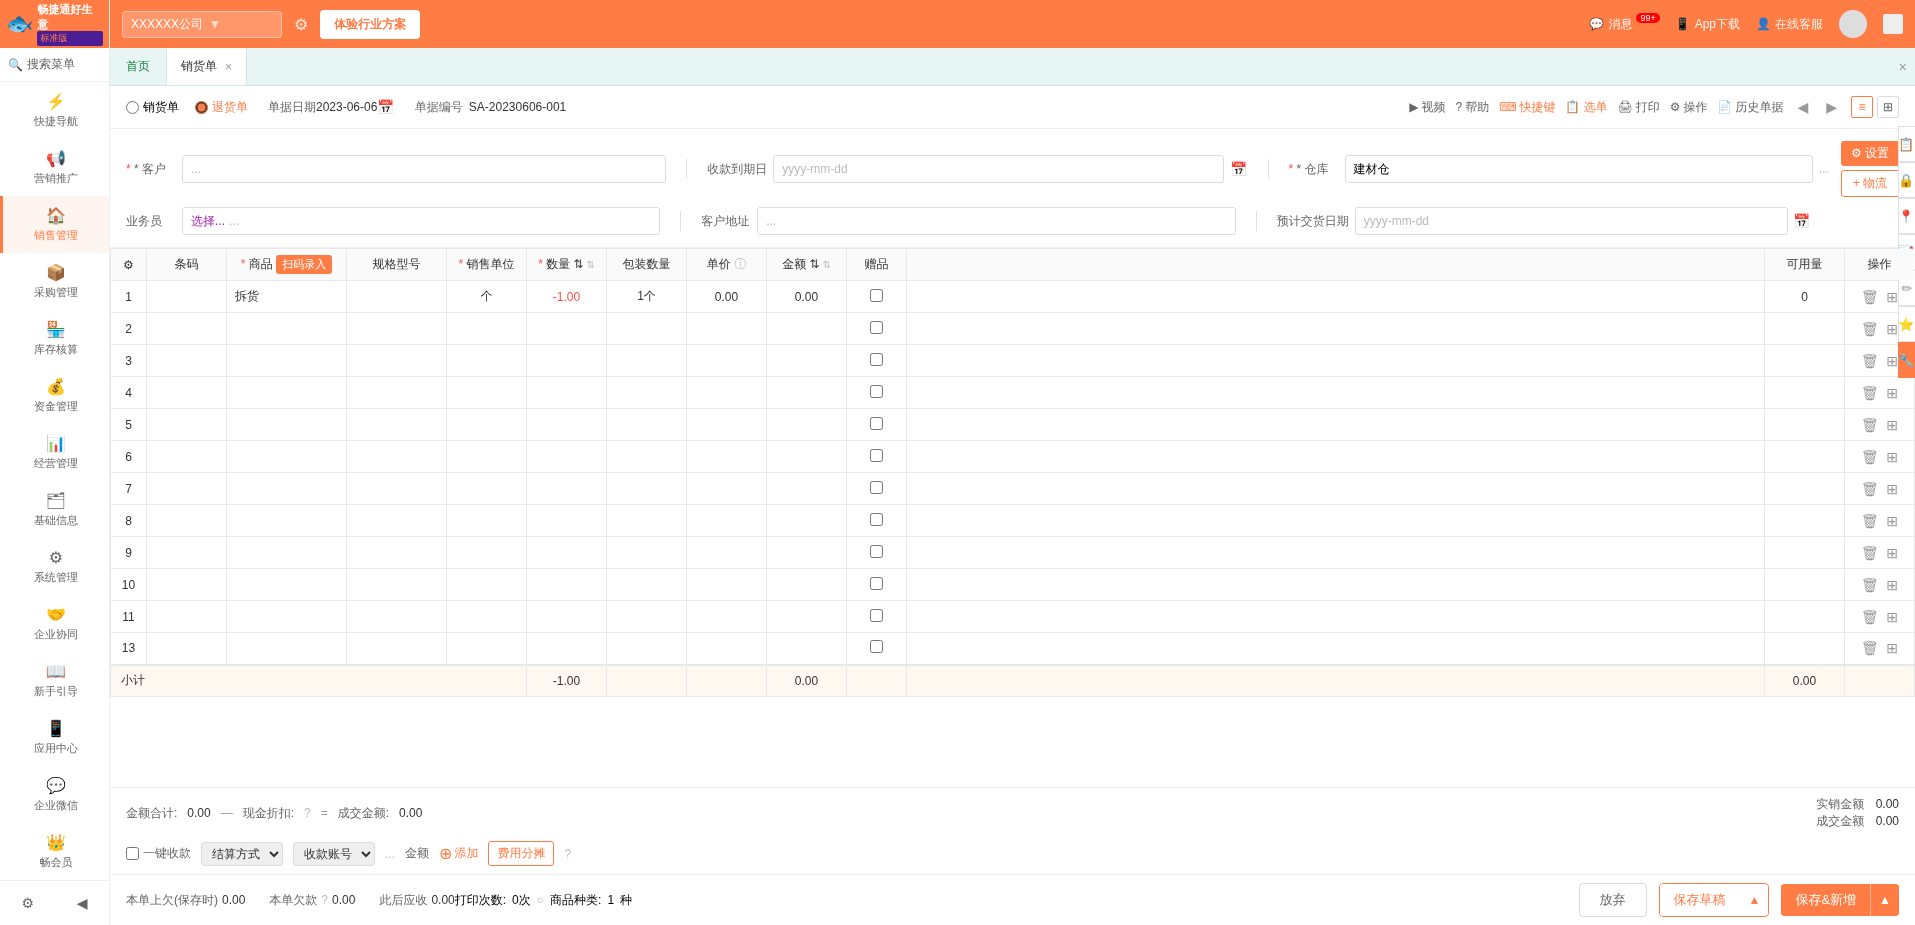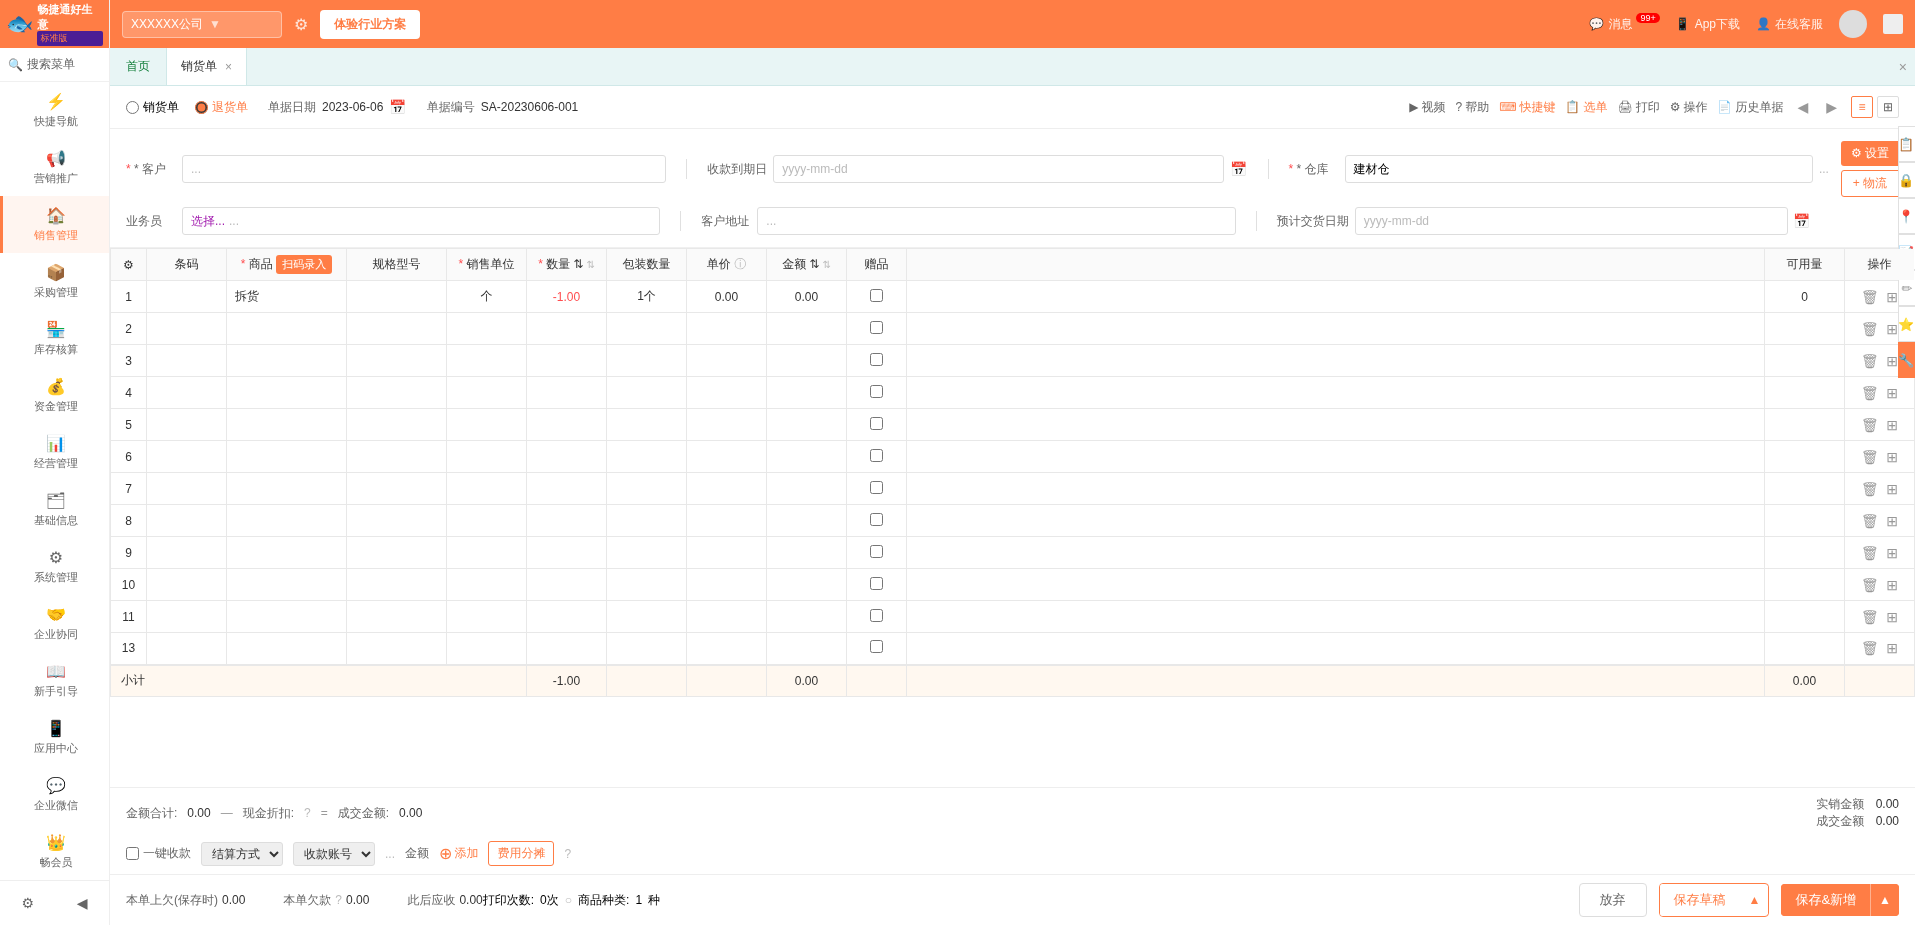--- a/index.html
+++ b/index.html
@@ -39,21 +39,21 @@
     .tab-active { background: #fff; padding: 0 14px; height: 100%; display: flex; align-items: center; gap: 8px; color: #333; cursor: pointer; font-size: 13px; border-right: 1px solid #d0e8e8; border-left: 1px solid #d0e8e8; }
     .tab-close { color: #999; cursor: pointer; font-size: 12px; }
     .tabbar-close-btn { margin-left: auto; margin-right: 8px; color: #999; cursor: pointer; font-size: 14px; }
 
     
     .form-area { background: #fff; flex: 1; display: flex; flex-direction: column; overflow: hidden; }
     .form-header { padding: 10px 16px; border-bottom: 1px solid #eee; display: flex; align-items: center; gap: 20px; flex-shrink: 0; }
     .radio-group { display: flex; gap: 16px; }
     .radio-item { display: flex; align-items: center; gap: 4px; cursor: pointer; }
     .radio-item input[type=radio] { accent-color: #ff7d45; }
-    .doc-date { display: flex; align-items: center; gap: 6px; color: #333; }
+    .doc-date { display: flex; align-items: center; color: #333; }
     .doc-date-label { color: #666; }
     .doc-date-value { color: #333; font-weight: 500; }
     .doc-num { display: flex; align-items: center; gap: 6px; color: #333; }
     .header-actions { margin-left: auto; display: flex; align-items: center; gap: 10px; }
     .header-action-item { display: flex; align-items: center; gap: 3px; color: #666; cursor: pointer; font-size: 12px; }
     .header-action-item.highlight { color: #ff7d45; }
     .header-nav-btn { color: #999; cursor: pointer; font-size: 14px; padding: 2px 4px; }
 
     
     .view-toggle { display: flex; gap: 4px; }
@@ -103,21 +103,21 @@
     .summary-dash { color: #999; }
     .summary-eq { color: #999; }
     .payment-row { display: flex; align-items: center; gap: 10px; margin-top: 11px; }
     .checkbox-label { display: flex; align-items: center; gap: 4px; cursor: pointer; color: #666; }
     .select-field { border: 1px solid #ddd; border-radius: 3px; padding: 3px 6px; color: #333; }
     .add-btn { background: none; border: none; color: #ff7d45; cursor: pointer; display: flex; align-items: center; gap: 2px; font-size: 12px; }
     .expense-split-btn { border: 1px solid #ff7d45; color: #ff7d45; background: #fff; border-radius: 3px; padding: 3px 8px; cursor: pointer; }
 
     
     .footer-bar { background: #fff; border-top: 1px solid #eee; padding: 8px 16px; display: flex; align-items: center; flex-shrink: 0; }
-    .footer-stats { display: flex; gap: 38px; }
+    .footer-stats { display: flex; gap: 24px; }
     .footer-stat { display: flex; align-items: center; gap: 4px; color: #666; }
     .footer-stat-value { color: #333; }
     .footer-actions { margin-left: auto; display: flex; align-items: center; gap: 12px; }
     .product-info { display: flex; align-items: center; gap: 6px; margin-right: 20px; }
     .discard-btn { border: 1px solid #ddd; background: #fff; color: #666; border-radius: 4px; padding: 7px 20px; cursor: pointer; font-size: 13px; }
     .side-panel-btn { background: #fff; border: 1px solid #e0e0e0; border-right: none; height: 36px; display: flex; align-items: center; justify-content: center; cursor: pointer; color: #999; font-size: 13px; }
     .side-panel-btn.orange { background: #ff7d45; color: #fff; border-color: #ff7d45; }
 
     
     .cal-icon { color: #ccc; cursor: pointer; font-size: 14px; }

